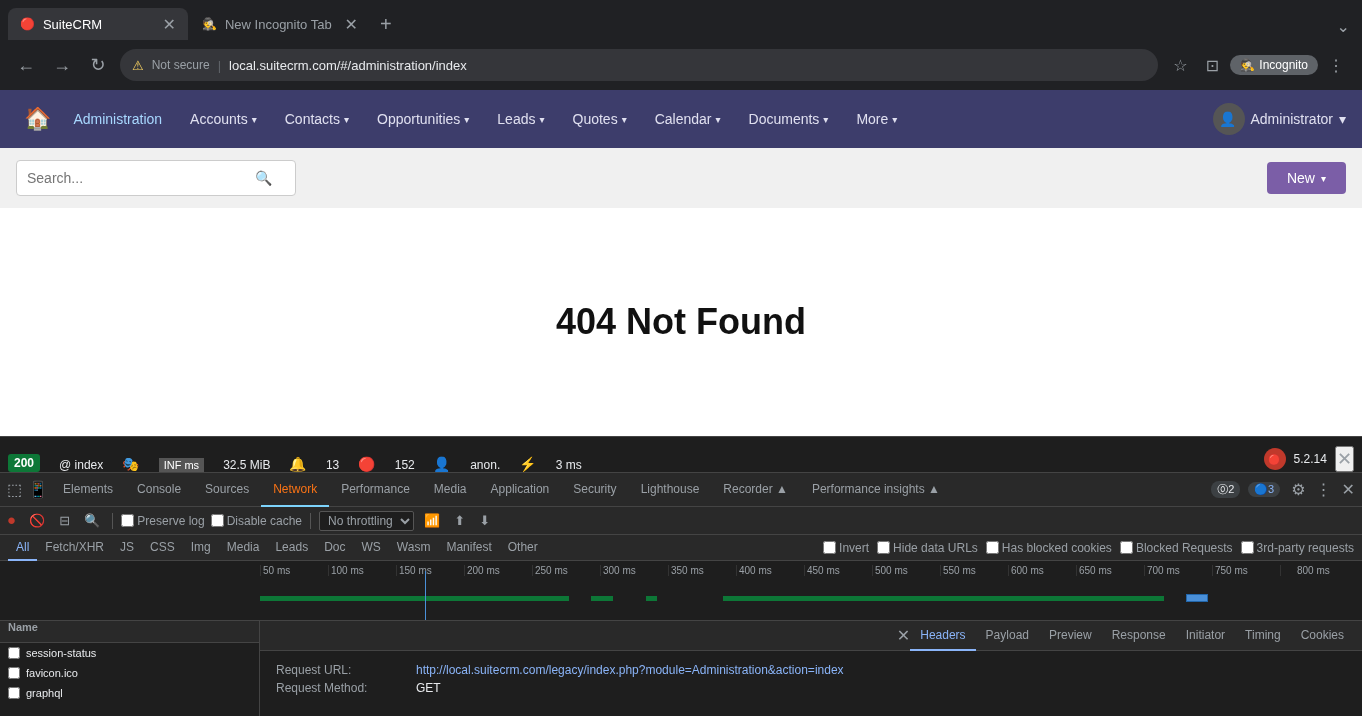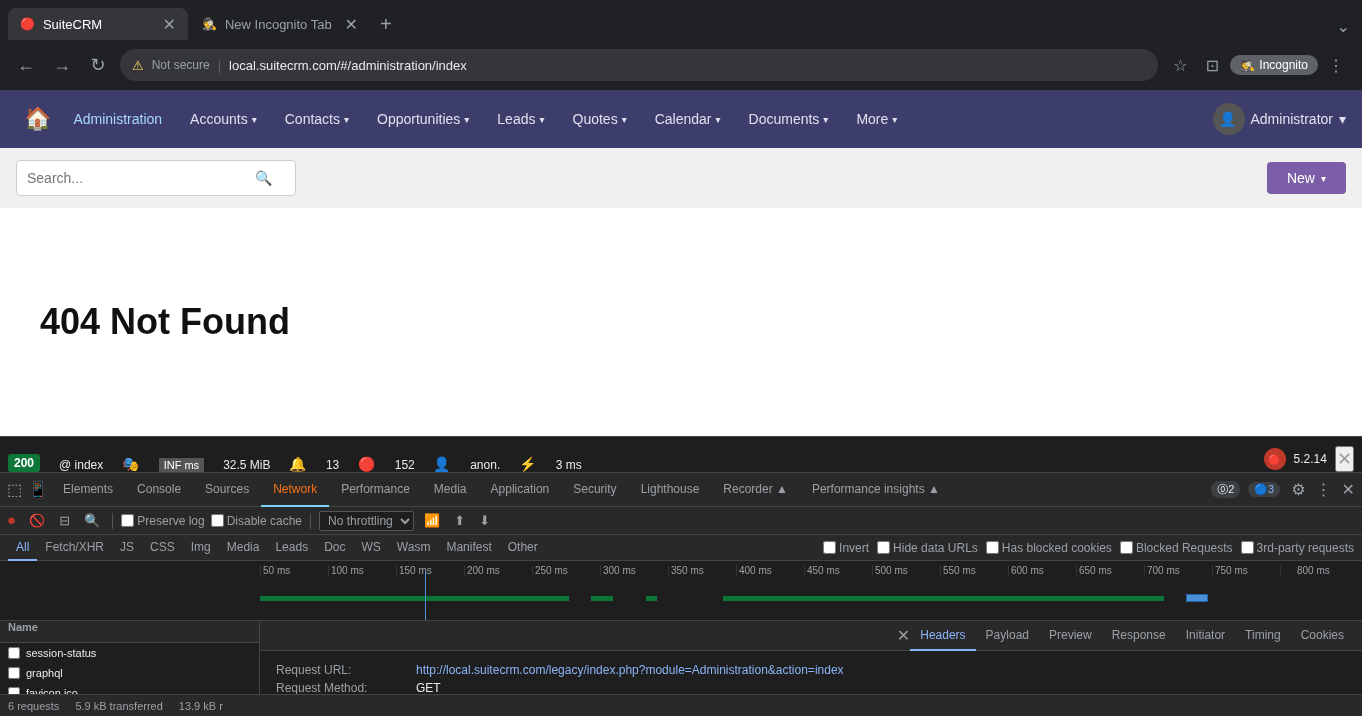--- a/index.html
+++ b/index.html
@@ -39,21 +39,21 @@
 
     
     .search-bar-row { background: #f0f0f0; padding: 12px 16px; display: flex; align-items: center; gap: 12px; }
     .search-input-wrap { display: flex; align-items: center; background: #fff; border: 1px solid #ccc; border-radius: 4px; padding: 0 10px; gap: 8px; width: 280px; height: 36px; }
     .search-input { border: none; outline: none; font-size: 14px; color: #666; background: transparent; width: 220px; }
     .search-icon-btn { color: #666; font-size: 14px; cursor: pointer; }
     .new-btn { margin-left: auto; background: #7b5ea7; color: #fff; border: none; border-radius: 4px; padding: 8px 20px; font-size: 14px; cursor: pointer; display: flex; align-items: center; gap: 6px; }
     .new-btn .chevron { font-size: 10px; }
 
     
-    .main-content { background: #fff; padding: 40px; display: flex; align-items: center; height: calc(716px - 90px - 58px - 60px - 280px); min-height: 80px; }
+    .main-content { background: #fff; padding: 40px; display: flex; align-items: center; justify-content: center; height: calc(716px - 90px - 58px - 60px - 280px); min-height: 80px; }
     .not-found-title { font-size: 36px; font-weight: bold; color: #111; }
 
     
     .devtools { background: #1e1e1e; height: 280px; display: flex; flex-direction: column; border-top: 1px solid #444; }
 
     
     .devtools-statusbar { background: #1e1e1e; height: 36px; display: flex; align-items: flex-end; padding: 0 8px; gap: 19px; border-bottom: 1px solid #444; }
     .status-badge { background: #0d7737; color: #fff; border-radius: 3px; padding: 2px 6px; font-size: 12px; font-weight: bold; }
     .status-item { color: #9aa0a6; font-size: 12px; display: flex; align-items: center; gap: 4px; }
     .status-item span.val { color: #e8eaed; }
@@ -420,25 +420,25 @@
       <div class="network-list">
         <div class="network-list-header">
           <span>Name</span>
         </div>
         <div class="network-list-item">
           <input type="checkbox" class="network-item-checkbox" style="">
           <span class="network-item-name">session-status</span>
         </div>
         <div class="network-list-item">
           <input type="checkbox" class="network-item-checkbox" style="">
-          <span class="network-item-name">graphql</span>
+          <span class="network-item-name">favicon.ico</span>
         </div>
         <div class="network-list-item">
           <input type="checkbox" class="network-item-checkbox" style="">
-          <span class="network-item-name">favicon.ico</span>
+          <span class="network-item-name">graphql</span>
         </div>
 
       </div>
 
       <div class="detail-pane">
         <div class="detail-tabs">
           <div class="detail-close">✕</div>
           <div class="detail-tab active">
               <span>Headers</span>
             </div>
@@ -469,18 +469,13 @@
           <div class="detail-row">
             <span class="detail-key">Request Method:</span>
             <span class="detail-val">GET</span>
           </div>
 
         </div>
       </div>
     </div>
   </div>
 
-  <div class="devtools-footer">
-    <span class="footer-item">6 requests</span>
-    <span class="footer-item">5.9 kB transferred</span>
-    <span class="footer-item">13.9 kB r</span>
-  </div>
 </div>
 
 </body></html>

